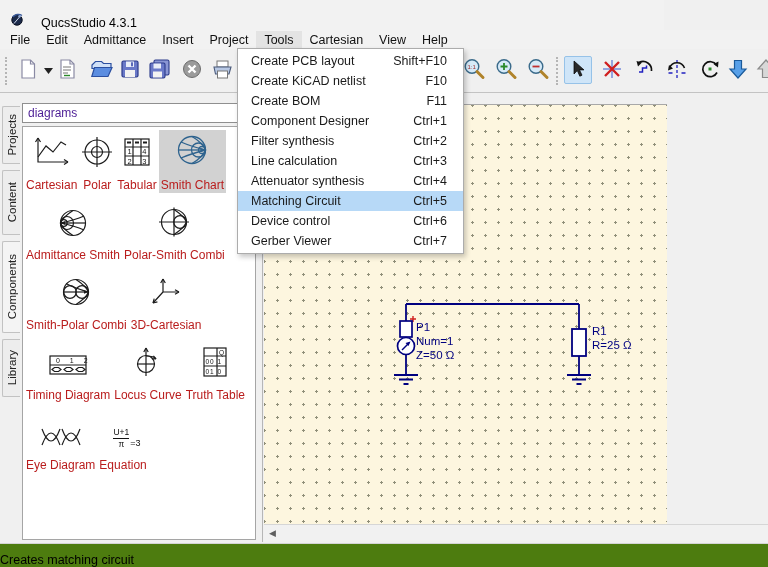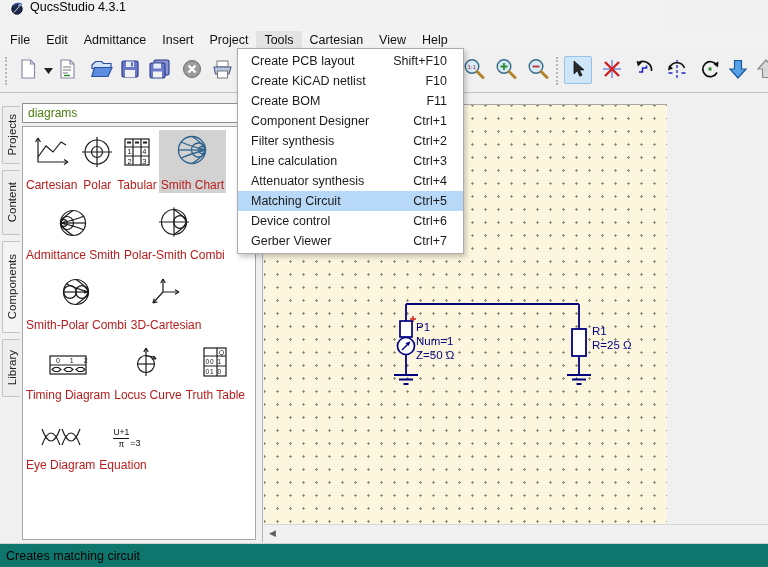--- a/index.html
+++ b/index.html
@@ -1,20 +1,20 @@
 <!DOCTYPE html>
 <html><head>
 <meta charset="utf-8">
 <style>
   * { margin:0; padding:0; box-sizing:border-box; }
   html,body { width:768px; height:567px; overflow:hidden; }
   body { font-family:"Liberation Sans", sans-serif; font-size:12px; background:#f0f0f0; position:relative; color:#111; }
 
   
-  .titlebar { position:absolute; left:0; top:0; width:664px; height:30px; background:#f2f2f2; display:flex; align-items:flex-start; padding-left:9px; gap:5px; }
+  .titlebar { position:absolute; left:0; top:0; width:664px; height:30px; background:#f2f2f2; display:flex; align-items:flex-end; padding-left:9px; gap:16px; }
   .titlebar .title { font-size:12.5px; color:#000; }
 
   
   .menubar { position:absolute; left:0; top:30px; width:768px; height:19px; background:#f2f2f2; display:flex; align-items:center; padding-left:2px; }
   .menubar .mitem { padding:2px 8px; font-size:12.5px; color:#111; cursor:default; }
   .menubar .mitem.open { background:#e3e3e3; }
 
   
   .toolbar { position:absolute; left:0; top:49px; width:768px; height:44px; background:#f0f0f0; border-bottom:1px solid #c3c3c3; }
   .grip { position:absolute; left:5px; top:8px; height:28px; border-left:2px dotted #b5b5b5; }
@@ -29,41 +29,41 @@
   .menu-popup .item.hl { background:#b7d9f7; }
   .menu-popup .sc { color:#1a1a1a; }
 
   
   .vtab { position:absolute; left:2px; width:18px; background:#ededed; border:1px solid #c2c2c2; border-right:none; border-radius:2px 0 0 2px; display:flex; align-items:center; justify-content:center; }
   .vtab span { writing-mode:vertical-rl; transform:rotate(180deg); font-size:11.5px; color:#222; white-space:nowrap; }
   .vtab.active { background:#f4f4f4; }
 
   
   .sidepanel { position:absolute; left:20px; top:95px; width:238px; height:447px; background:#f0f0f0; }
-  .combo { position:absolute; left:2px; top:8px; width:232px; height:20px; background:#fff; border:1px solid #8f8f8f; font-size:12px; padding:2px 5px; color:#4d7c0f; }
+  .combo { position:absolute; left:2px; top:8px; width:232px; height:20px; background:#fff; border:1px solid #8f8f8f; font-size:12px; padding:2px 5px; color:#4c1d95; }
   .dlist { position:absolute; left:2px; top:31px; width:234px; height:414px; background:#fff; border:1px solid #a5a5a5; overflow:hidden; padding:3px 1px; display:flex; flex-wrap:wrap; align-content:flex-start; row-gap:7px; }
   .ditem { display:flex; flex-direction:column; align-items:center; padding:2px 2px 1px 2px; cursor:default; }
   .ditem .dicon { height:36px; display:flex; align-items:flex-end; justify-content:center; }
   .ditem .dlabel { font-size:12px; color:#b91c1c; white-space:nowrap; margin-top:10px; }
   .ditem.sel { background:#d2d2d2; }
   .dsvg { stroke:#1c1c1c; fill:none; stroke-width:1.2; }
   .eq { font-size:9px; color:#111; display:flex; align-items:center; }
   .frac { display:inline-flex; flex-direction:column; align-items:center; line-height:1; font-size:8.5px;margin-left:8px; }
   .frac .bar { width:100%; height:1px; background:#111; margin:1px 0; }
   .eq .rhs { margin-left:1px; font-size:9px; }
 
   
   .schem { position:absolute; left:262px; top:95px; width:506px; height:447px; background:#f0f0f0; border-left:1px solid #b6b6b6; }
   .canvas { position:absolute; left:1px; top:9px; width:403px; height:420px; background:#fdf6df; border-top:1px solid #a8a8a8;
             background-image:radial-gradient(#908f79 1px, transparent 1.4px); background-size:13px 13px; background-position:7px 7px; }
   .hscroll { position:absolute; left:1px; top:429px; width:505px; height:17px; background:#f1f1f1; border-top:1px solid #d6d6d6; display:flex; align-items:center; }
   .harrow { width:17px; height:16px; display:flex; align-items:center; justify-content:center; color:#5f5f5f; font-size:9px; }
 
   
-  .statusbar { position:absolute; left:0; top:543px; width:768px; height:24px; background:#0f766e; border-top:1px solid #d4d4d4; display:flex; align-items:center; padding-left:6px; font-size:12.5px; color:#000; }
+  .statusbar { position:absolute; left:0; top:543px; width:768px; height:24px; background:#4d7c0f; border-top:1px solid #d4d4d4; display:flex; align-items:flex-end; font-size:12.5px; color:#000; }
 
   svg text { font-family:"Liberation Sans", sans-serif; }
 </style>
 </head>
 <body>
 
 <div class="titlebar">
   <span>
     <svg width="16" height="16" viewBox="0 0 16 16">
         <circle cx="8" cy="9" r="5.2" fill="#1b2a4a" stroke="#0a1020" stroke-width="1"></circle>

